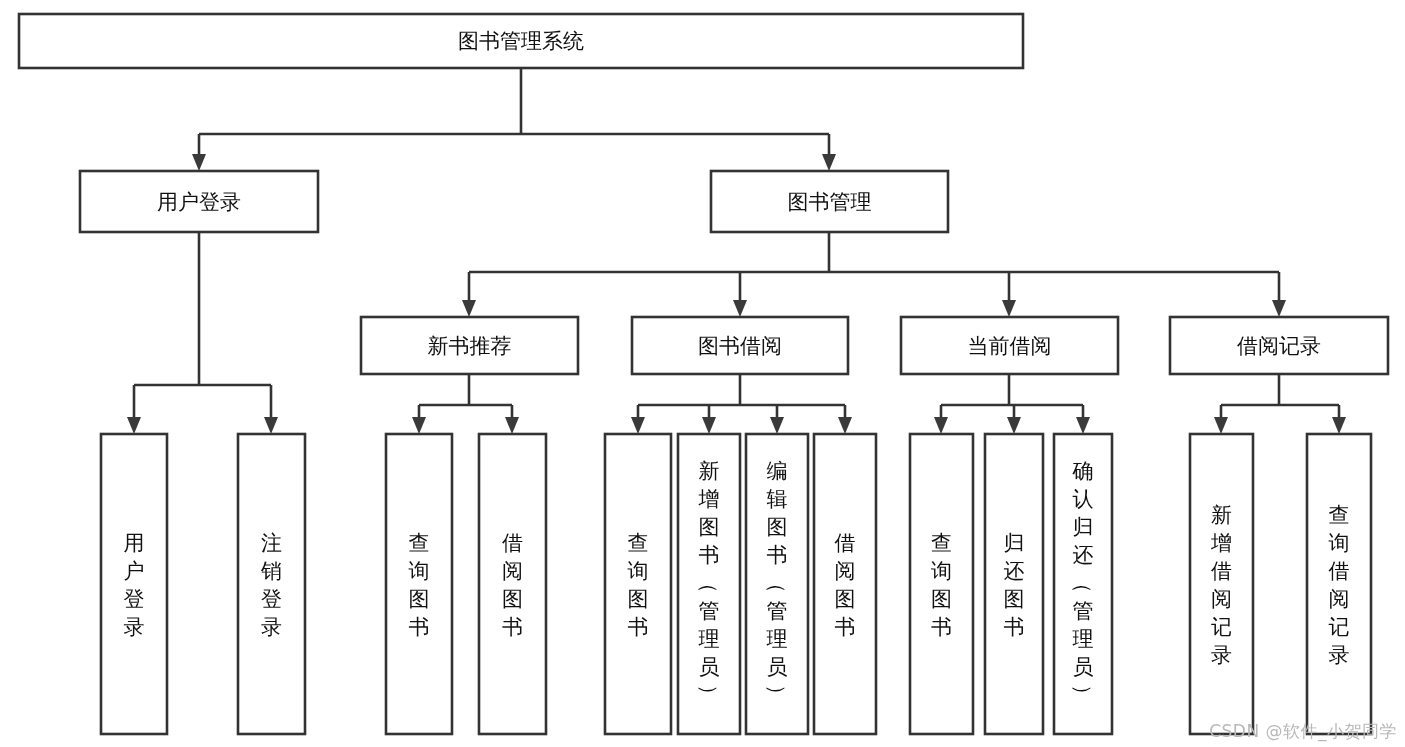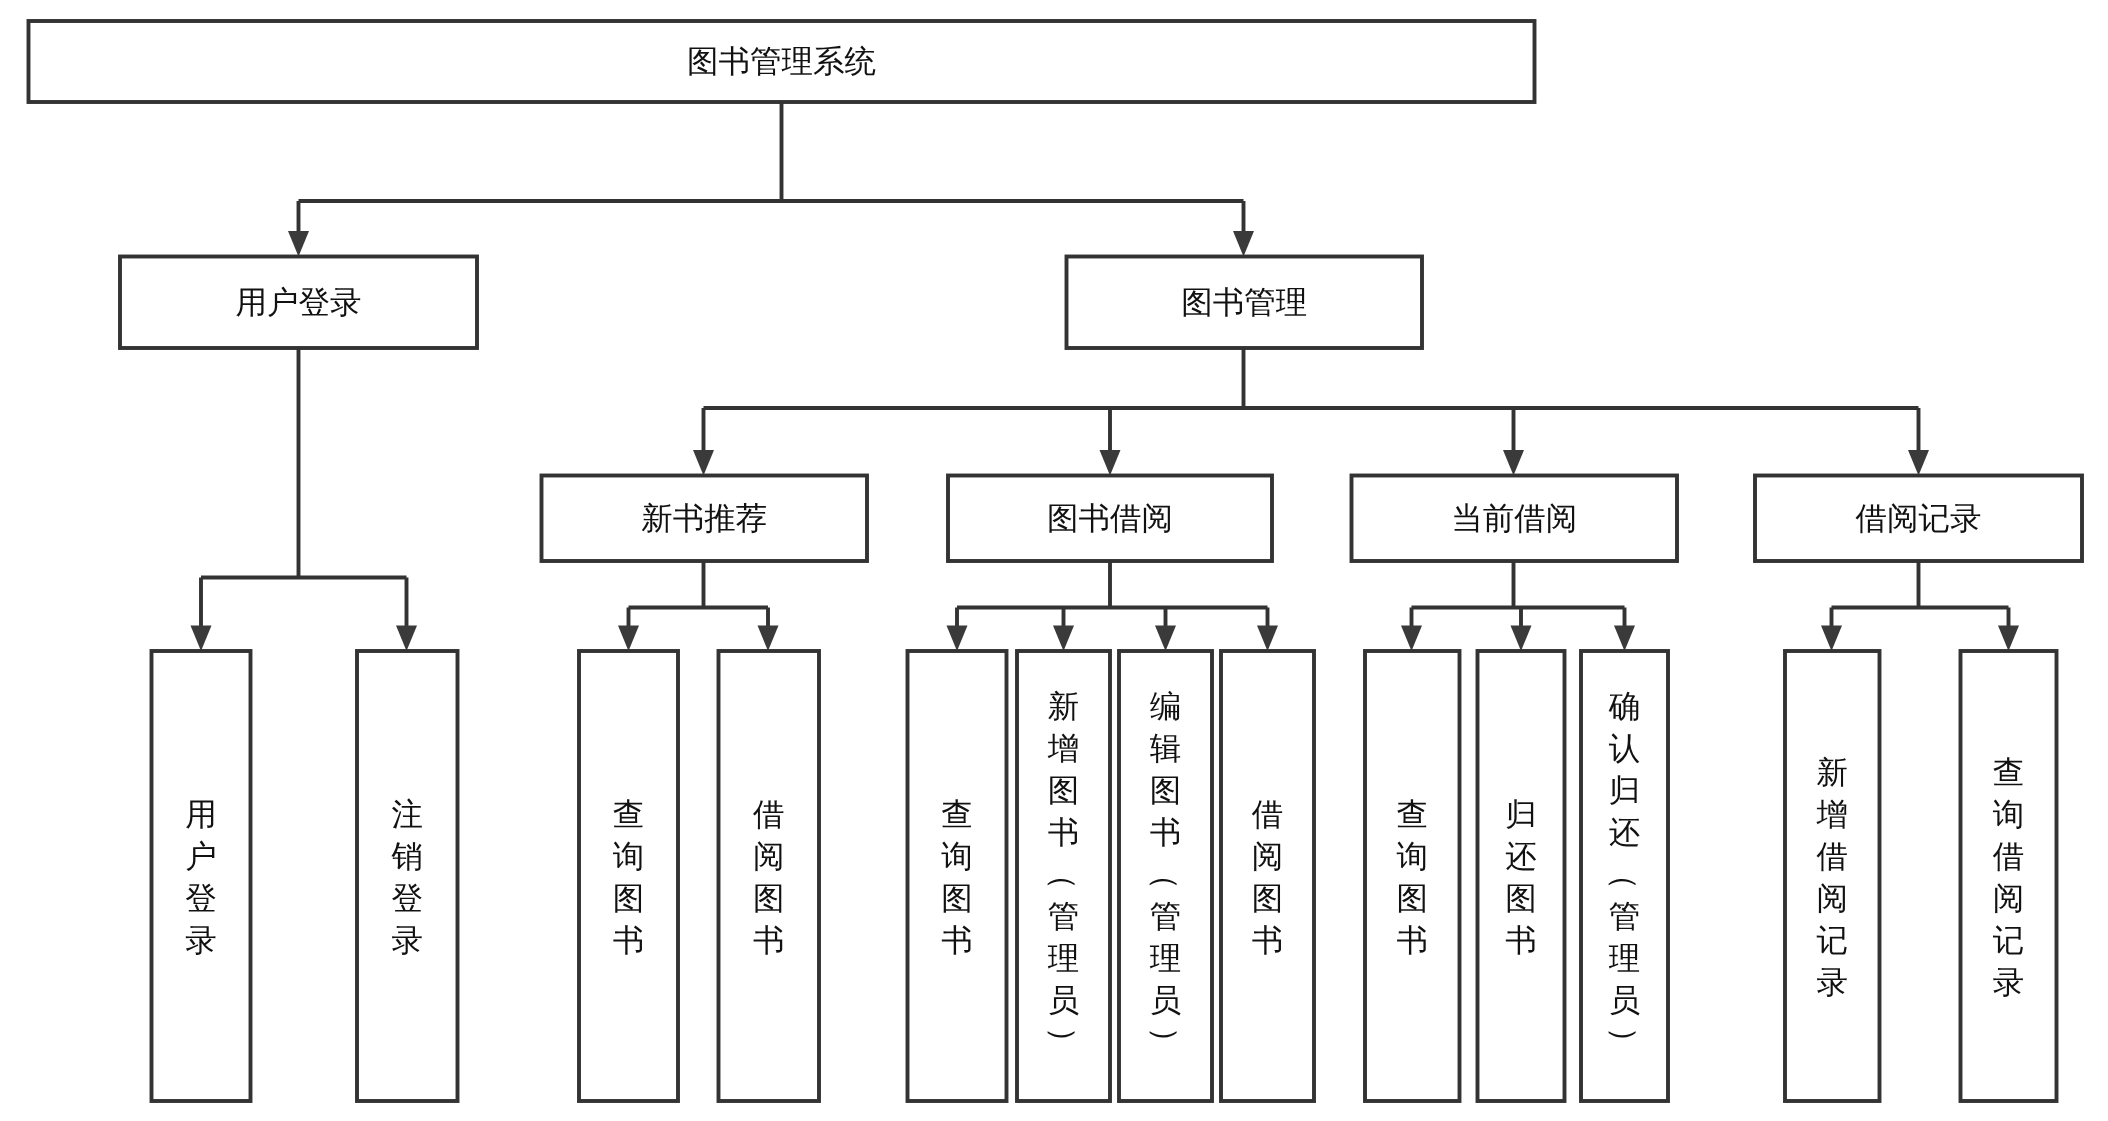--- a/index.html
+++ b/index.html
@@ -266,13 +266,14 @@
           <rect x="1307" y="434" width="64" height="300" class="node-rect"></rect>
           <text x="1339" y="521.84" class="leaf-label">查</text>
           <text x="1339" y="549.84" class="leaf-label">询</text>
           <text x="1339" y="577.84" class="leaf-label">借</text>
           <text x="1339" y="605.84" class="leaf-label">阅</text>
           <text x="1339" y="633.84" class="leaf-label">记</text>
           <text x="1339" y="661.84" class="leaf-label">录</text>
         </g>
       </g>
   </svg>
+  <div class="watermark-text">CSDN @软件_小贺同学</div>
 </div>
 
 </body></html>

